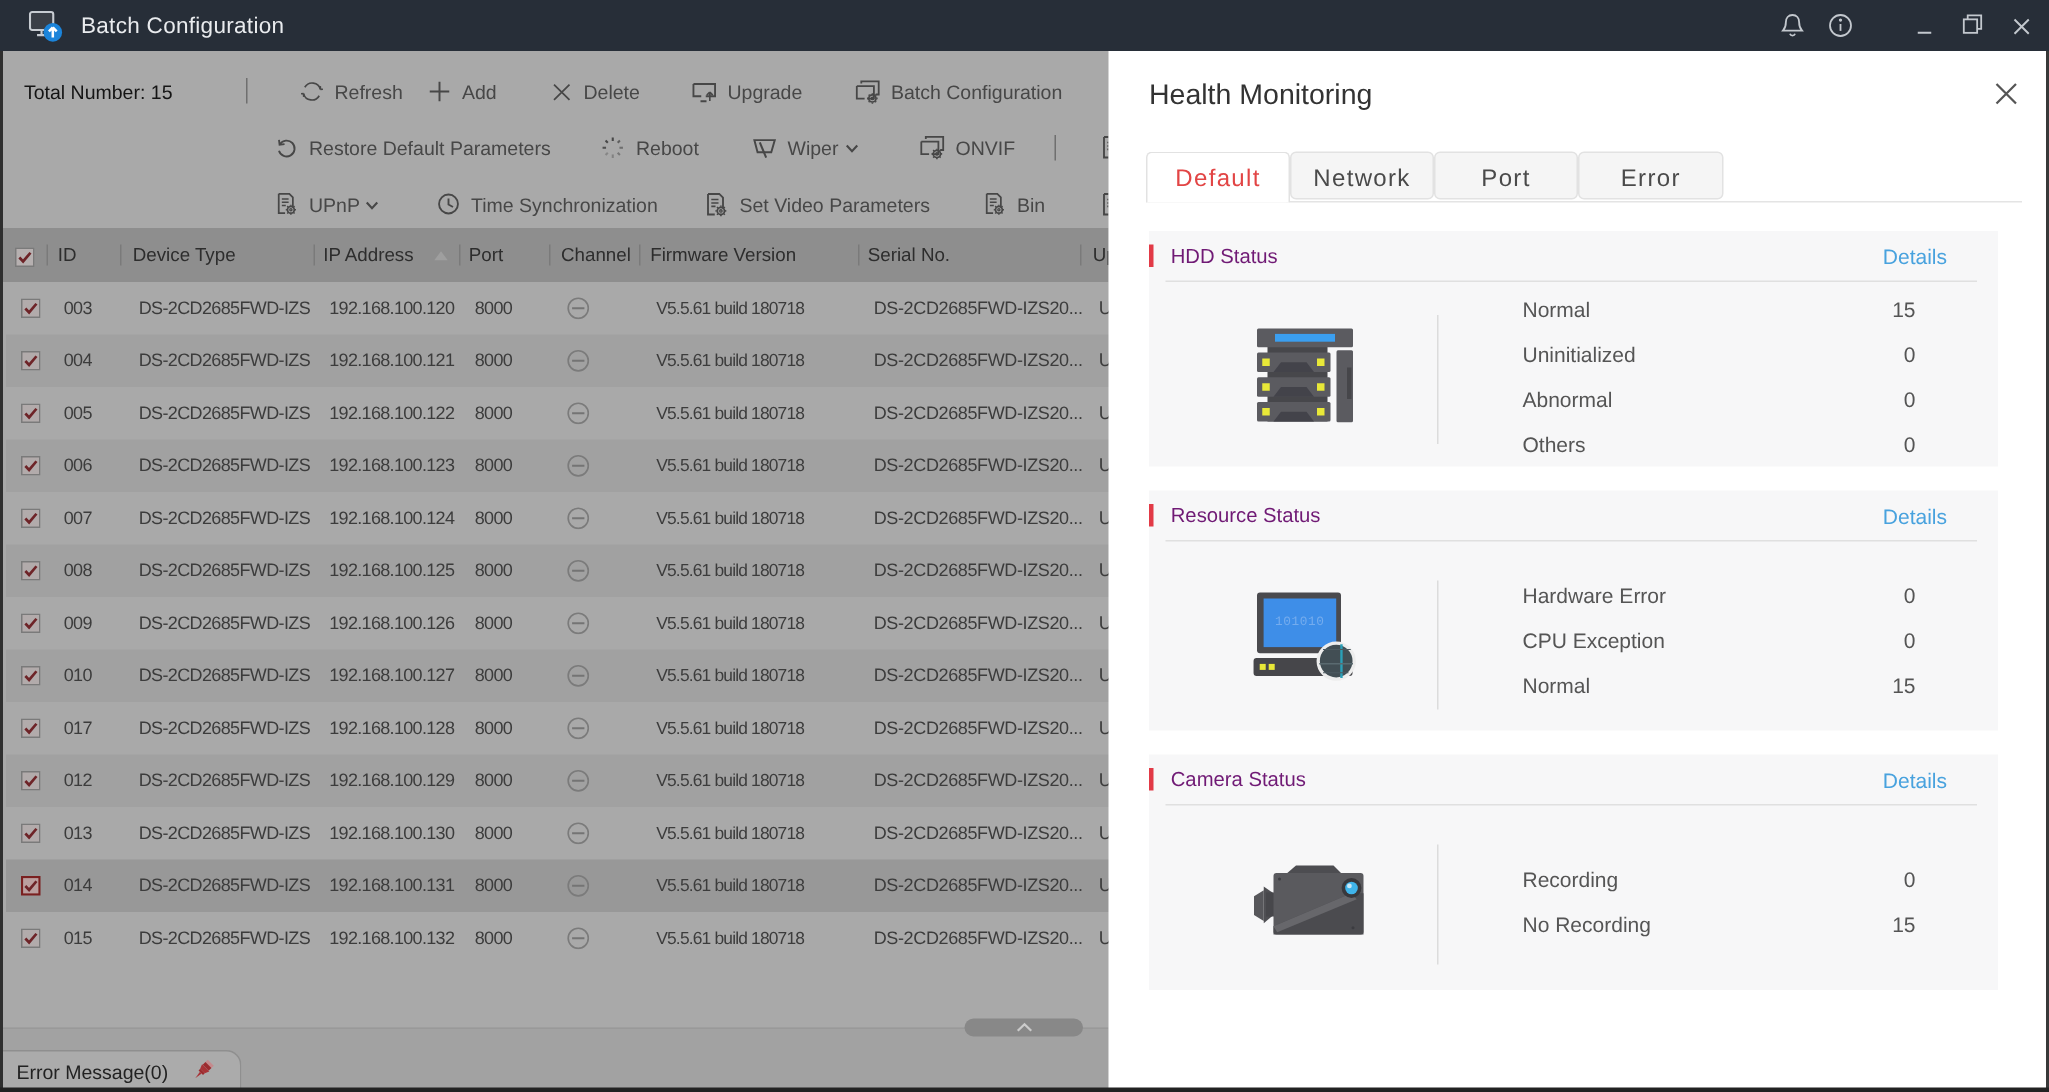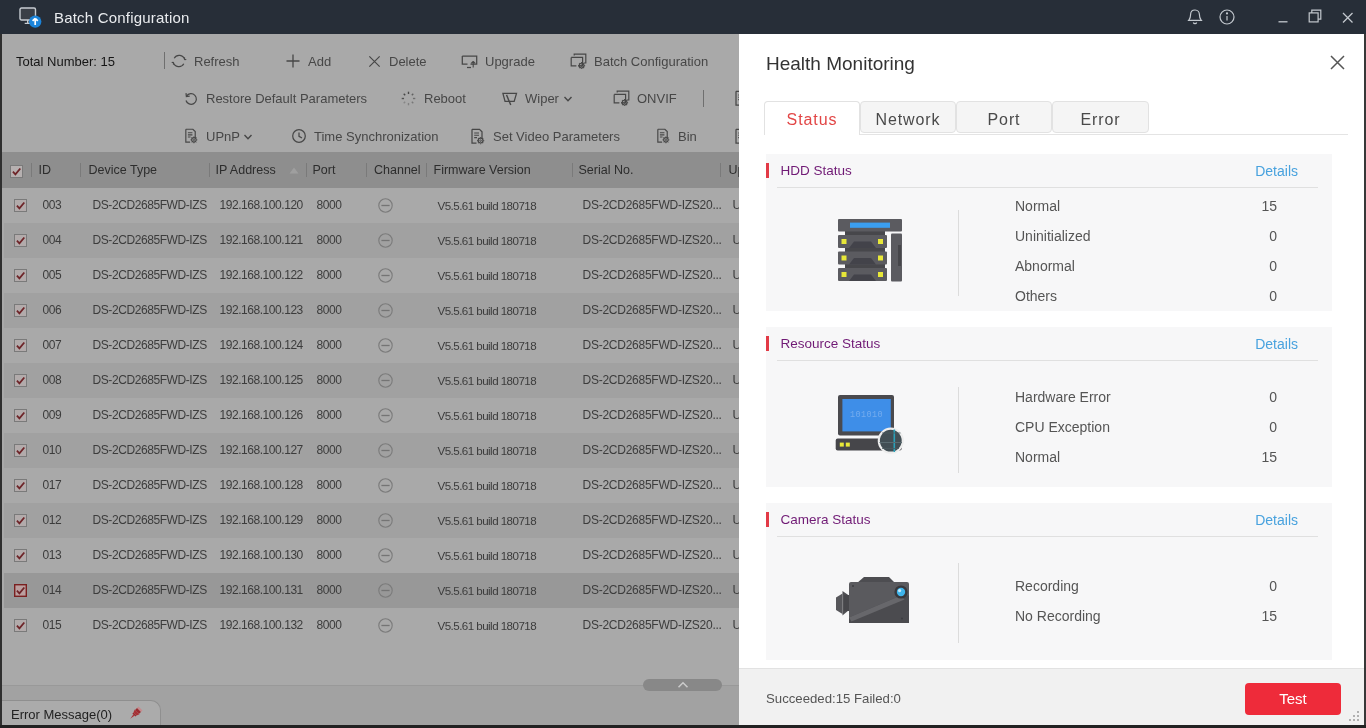--- a/index.html
+++ b/index.html
@@ -110,21 +110,21 @@
       </symbol>
 <symbol id="i-chev" viewBox="0 0 10 10">
         <path d="M1.5,3 L5,6.8 L8.5,3" fill="none" stroke-width="1.4"></path>
       </symbol>
 </defs>
   </svg>
 
 <div id="leftbg">
 <div class="btn" style="left:16px;top:17px;color:#151515;">Total Number: 15</div>
 <i class="vsep1" style="left:164px;top:18px"></i>
-<div class="btn" style="left:171px;top:17px"><svg width="16" height="16" stroke="#474747">
+<div class="btn" style="left:200px;top:17px"><svg width="16" height="16" stroke="#474747">
         <use href="#i-refresh"></use>
       </svg>Refresh</div>
 <div class="btn" style="left:285px;top:17px"><svg width="16" height="16" stroke="#474747">
         <use href="#i-plus"></use>
       </svg>Add</div>
 <div class="btn" style="left:367px;top:17px"><svg width="15" height="15" stroke="#474747">
         <use href="#i-x"></use>
       </svg>Delete</div>
 <div class="btn" style="left:461px;top:17px"><svg width="17" height="17" stroke="#474747">
         <use href="#i-monup"></use>
@@ -467,21 +467,21 @@
 <svg class="tbi" style="left:1341px;top:8px" width="14" height="18" viewBox="0 0 14 18" fill="none" stroke="#c3c8ce" stroke-width="1.3">
       <path d="M2,5 L11.5,14.5 M11.5,5 L2,14.5"></path>
     </svg>
 </div>
 
 <div id="panel">
 <div id="ptitle">Health Monitoring</div>
 <svg style="position:absolute;left:590px;top:20px" width="17" height="17" viewBox="0 0 17 17" stroke="#555" stroke-width="1.5">
       <path d="M2,2 L15,15 M15,2 L2,15"></path>
     </svg>
-<div class="tab tabact" style="left:25px;width:96px">Status</div>
+<div class="tab tabact" style="left:25px;width:96px">Default</div>
 <div class="tab" style="left:121px;width:96px">Network</div>
 <div class="tab" style="left:217px;width:96px">Port</div>
 <div class="tab" style="left:313px;width:97px">Error</div>
 <div id="tabline"></div>
 
 <div class="card" style="top:120px;height:157px">
 <i class="rb" style="top:9px"></i>
       <span class="ct" style="top:9px">HDD Status</span>
       <span class="dt" style="top:9px">Details</span>
 <div class="ln" style="top:33px"></div>
@@ -562,29 +562,17 @@
 <circle cx="65.6" cy="16.6" r="1.6" fill="#c8e8f8"></circle>
 <circle cx="19" cy="12" r="1" fill="#3c3c40"></circle>
 <circle cx="68" cy="44.5" r="1" fill="#3c3c40"></circle>
 </svg>
 <span class="lb" style="top:73px">Recording</span>
       <span class="vl" style="top:73px">0</span>
 <span class="lb" style="top:103px">No Recording</span>
       <span class="vl" style="top:103px">15</span>
 </div>
 
-<div id="pbot">
-<span class="s">Succeeded:15  Failed:0</span>
-<div id="testbtn">Test</div>
-<svg style="position:absolute;right:6px;bottom:4px" width="12" height="12" viewBox="0 0 12 12" fill="#b0b0b0">
-        <rect x="9" y="1" width="2" height="2"></rect>
-        <rect x="9" y="5" width="2" height="2"></rect>
-        <rect x="5" y="5" width="2" height="2"></rect>
-        <rect x="9" y="9" width="2" height="2"></rect>
-        <rect x="5" y="9" width="2" height="2"></rect>
-        <rect x="1" y="9" width="2" height="2"></rect>
-      </svg>
-</div>
 </div>
 
 <div class="wb" style="left:0;top:34px;width:2px;height:694px;background:#2f2f2f"></div>
 <div class="wb" style="left:1364px;top:34px;width:2px;height:694px;background:#383838"></div>
 <div class="wb" style="left:0;top:725px;width:1366px;height:3px;background:#222"></div>
 
 </body></html>

